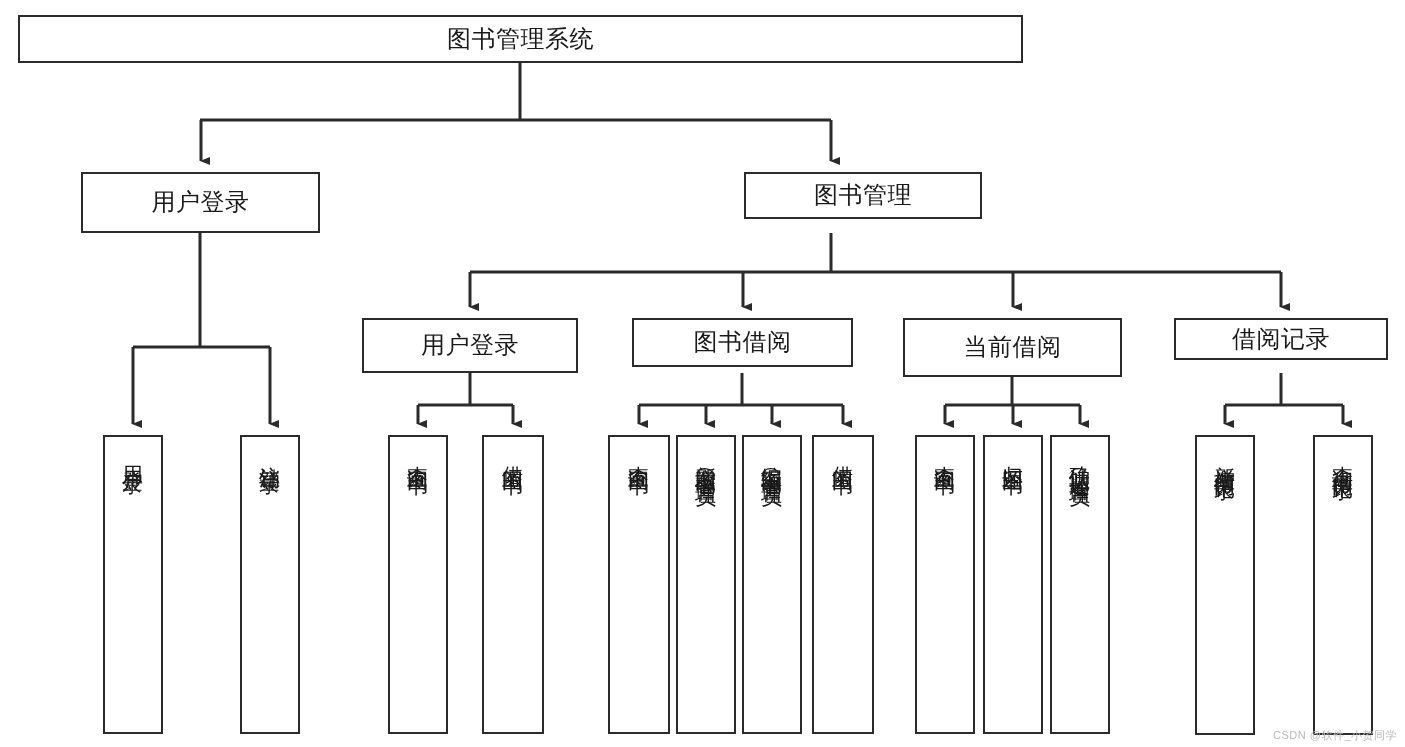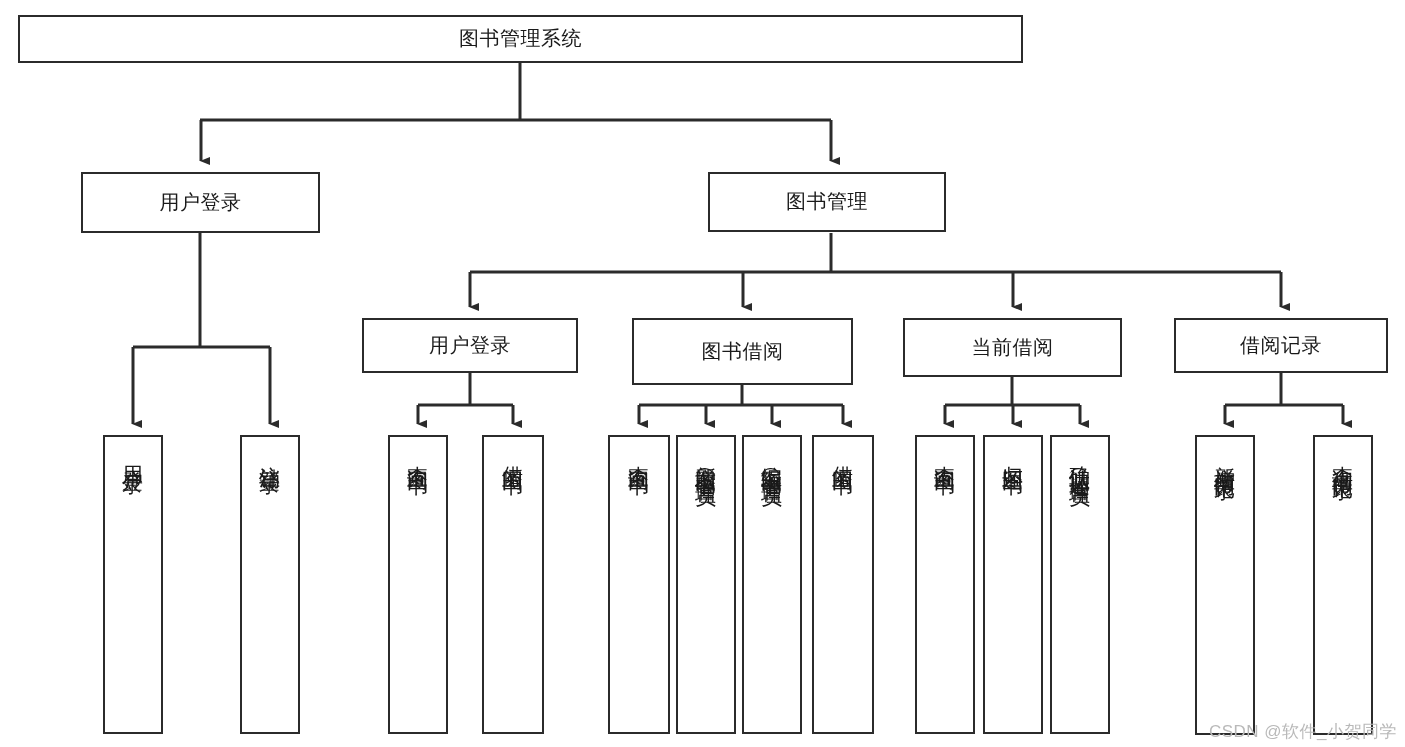--- a/index.html
+++ b/index.html
@@ -37,40 +37,40 @@
     justify-content: center;
     overflow: hidden;
   }
   .node .label {
     color: #1a1a1a;
     line-height: 1.18;
     text-align: center;
     letter-spacing: 0.5px;
   }
   .node.horiz .label {
-    font-size: 20px;
+    font-size: 24px;
     writing-mode: horizontal-tb;
   }
   .node.vert {
     align-items: flex-start;
     padding-top: 12px;
   }
   .node.vert .label {
     writing-mode: vertical-rl;
     text-orientation: upright;
     font-size: 21px;
     letter-spacing: 3px;
     line-height: 1;
     white-space: nowrap;
   }
   .watermark {
     position: absolute;
     right: 8px;
     bottom: 4px;
-    font-size: 17px;
+    font-size: 11px;
     color: #b9b9b9;
     white-space: nowrap;
     letter-spacing: 0.5px;
   }
 </style>
 </head>
 <body>
 
 <div id="diagram-root">
 
@@ -117,33 +117,33 @@
       </g>
   </svg>
 
   <div id="node-layer">
       <div class="node horiz" style="left: 18px; top: 15px; width: 1005px; height: 48px;">
         <span class="label">图书管理系统</span>
       </div>
       <div class="node horiz" style="left: 81px; top: 172px; width: 239px; height: 61px;">
         <span class="label">用户登录</span>
       </div>
-      <div class="node horiz" style="left: 708px; top: 172px; width: 238px; height: 60px;">
+      <div class="node horiz" style="left: 744px; top: 172px; width: 238px; height: 47px;">
         <span class="label">图书管理</span>
       </div>
       <div class="node horiz" style="left: 362px; top: 318px; width: 216px; height: 55px;">
         <span class="label">用户登录</span>
       </div>
-      <div class="node horiz" style="left: 632px; top: 318px; width: 221px; height: 67px;">
+      <div class="node horiz" style="left: 632px; top: 318px; width: 221px; height: 49px;">
         <span class="label">图书借阅</span>
       </div>
       <div class="node horiz" style="left: 903px; top: 318px; width: 219px; height: 59px;">
         <span class="label">当前借阅</span>
       </div>
-      <div class="node horiz" style="left: 1174px; top: 318px; width: 214px; height: 55px;">
+      <div class="node horiz" style="left: 1174px; top: 318px; width: 214px; height: 42px;">
         <span class="label">借阅记录</span>
       </div>
       <div class="node vert" style="left: 103px; top: 435px; width: 60px; height: 299px;">
         <span class="label">用户登录</span>
       </div>
       <div class="node vert" style="left: 240px; top: 435px; width: 60px; height: 299px;">
         <span class="label">注销登录</span>
       </div>
       <div class="node vert" style="left: 388px; top: 435px; width: 60px; height: 299px;">
         <span class="label">查询图书</span>

